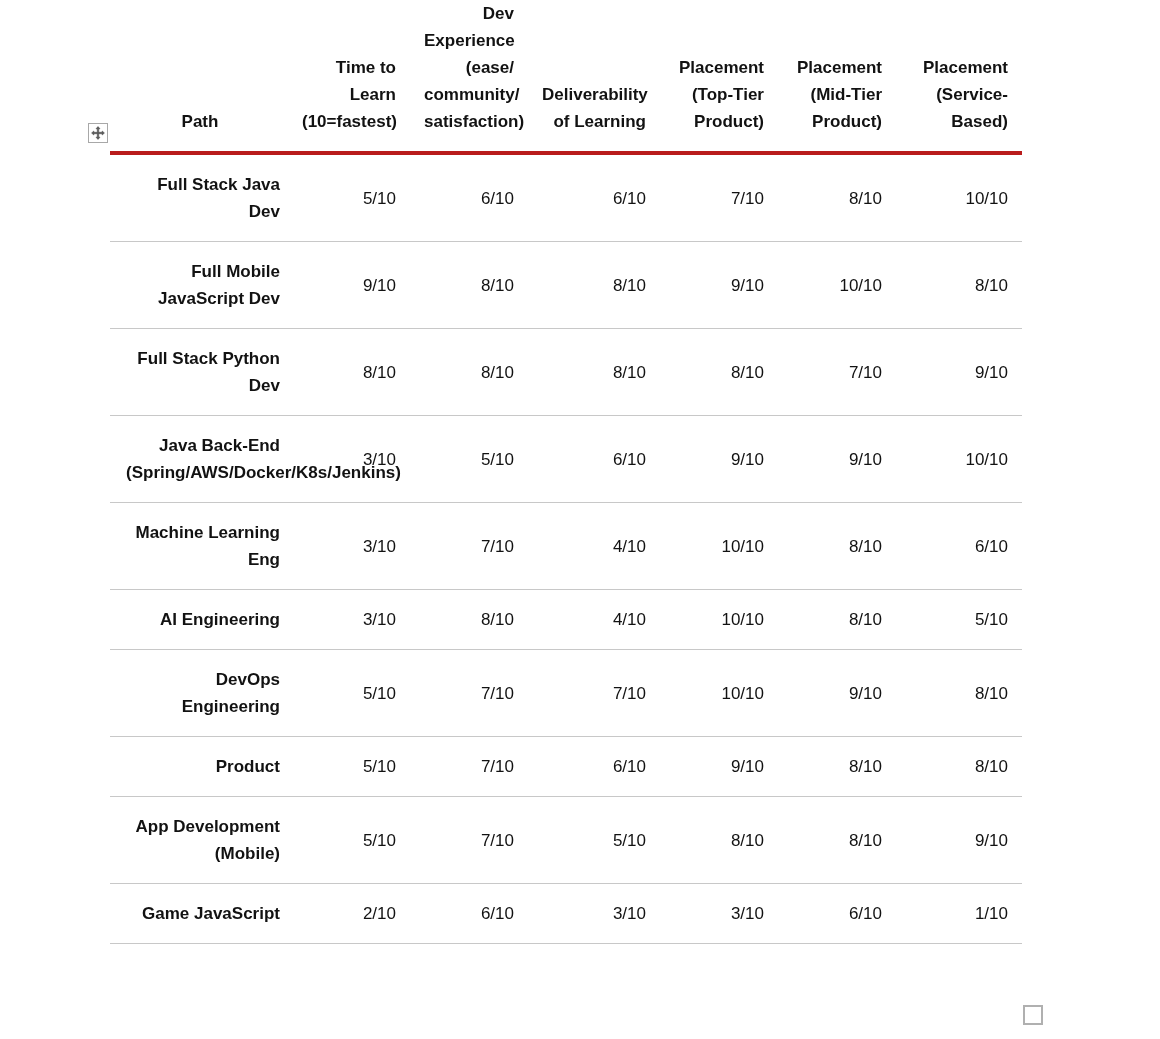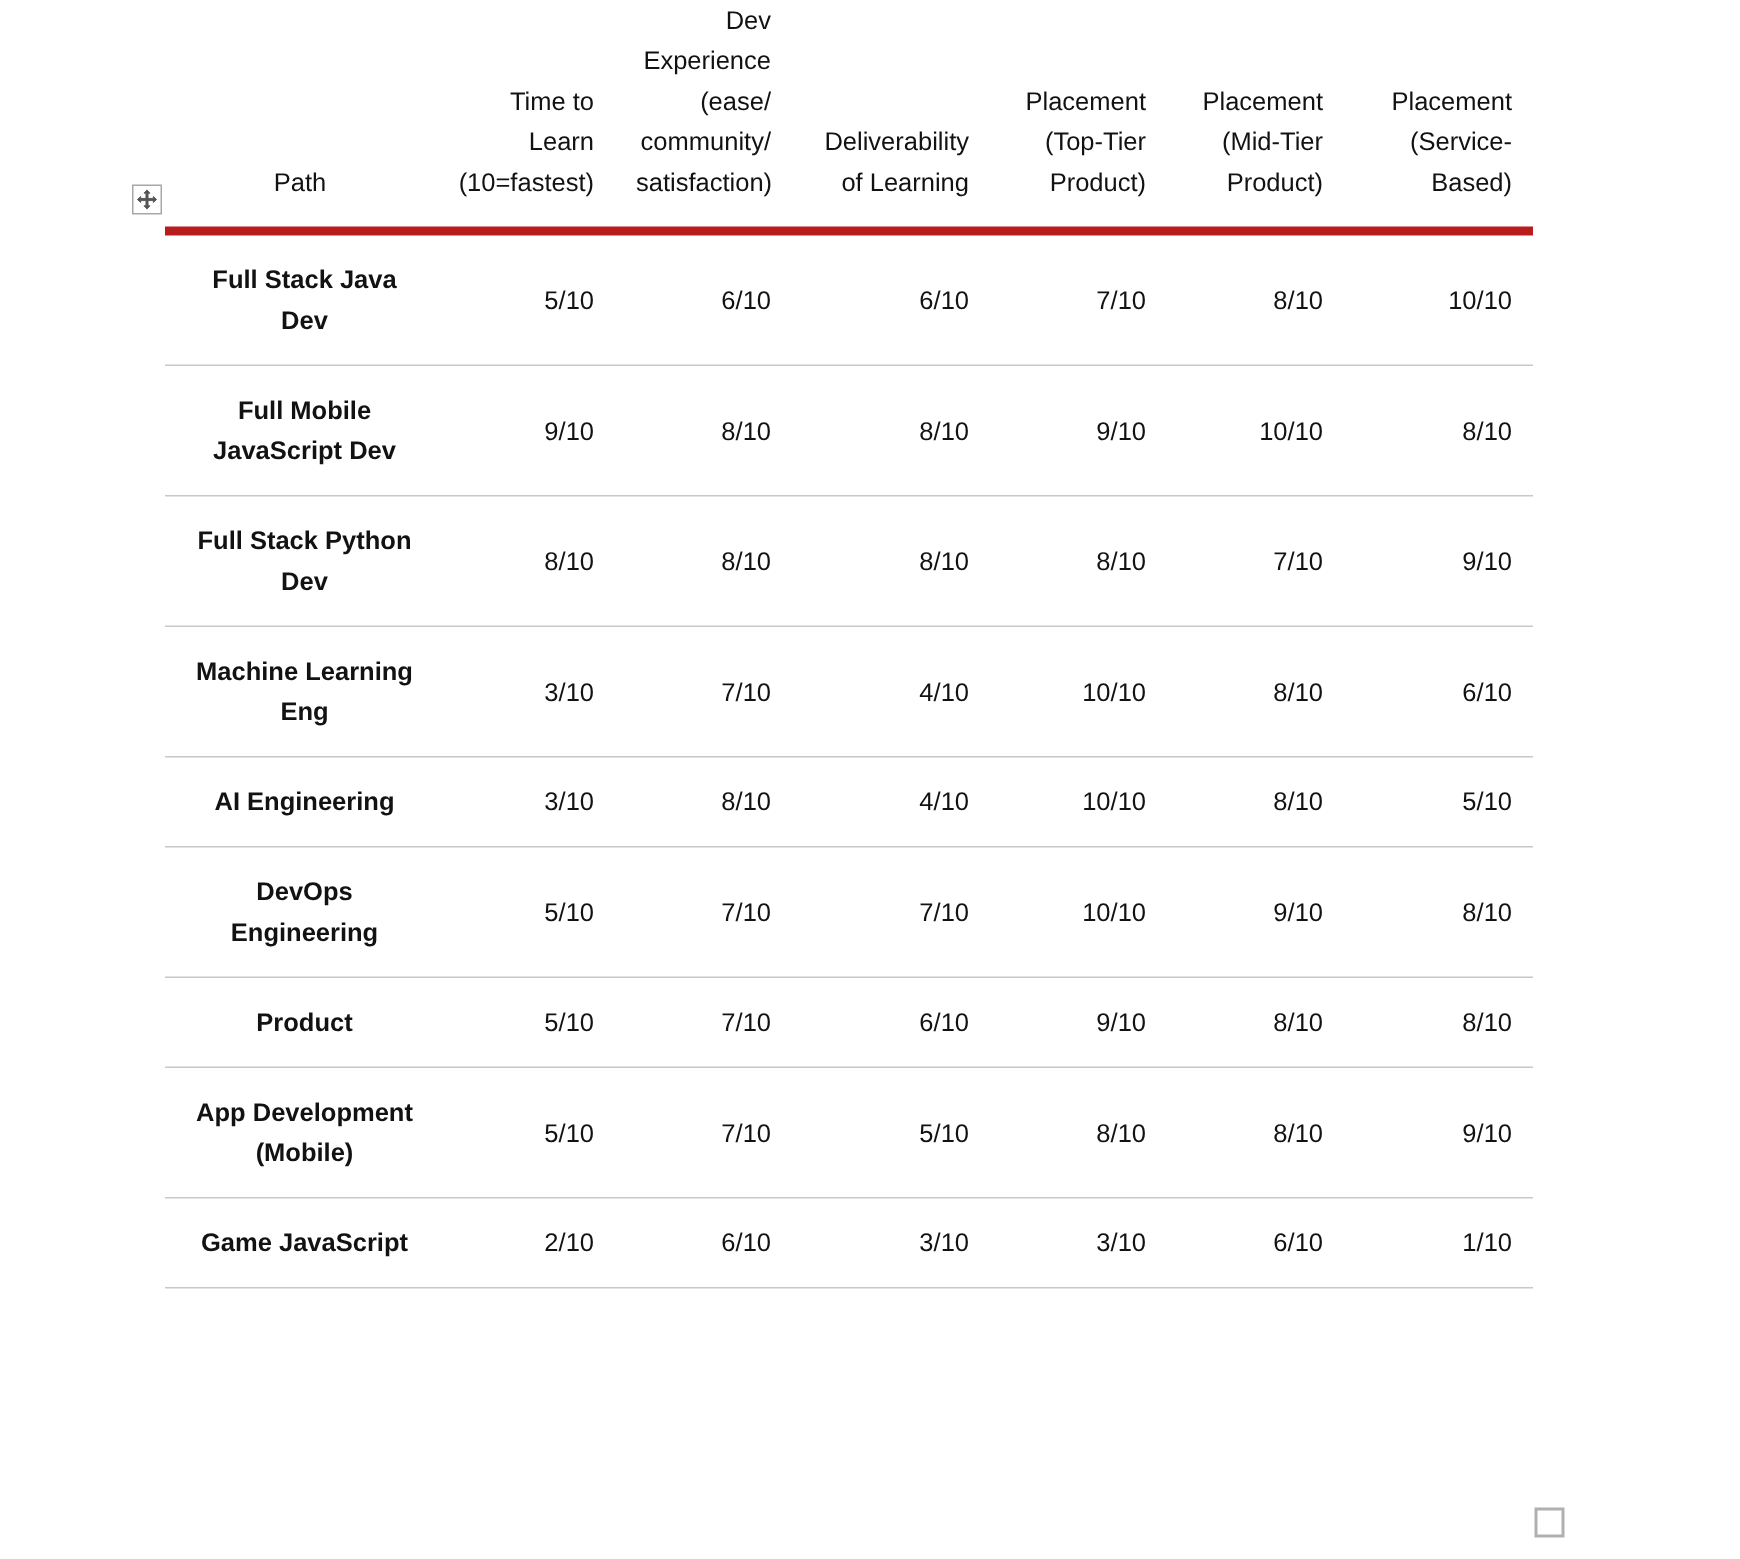--- a/index.html
+++ b/index.html
@@ -59,48 +59,48 @@
     width: 912px;
   }
 
   table.data-table {
     width: 912px;
     border-collapse: collapse;
     table-layout: fixed;
   }
 
   table.data-table thead th {
-    font-weight: normal;
+    font-weight: bold;
     font-size: 17px;
     line-height: 27px;
     color: #121212;
     vertical-align: bottom;
     padding: 0 14px 16px 14px;
     text-align: right;
-    border-bottom: 6px solid #b91c1c;
+    border-bottom: 4px solid #b91c1c;
   }
   table.data-table thead th.col-path {
     text-align: center;
     padding-left: 16px;
   }
 
   table.data-table tbody td {
     font-size: 17px;
     line-height: 27px;
     color: #121212;
     vertical-align: middle;
     padding: 16px 14px;
     text-align: right;
     border-bottom: 1px solid #c8c8c8;
   }
   table.data-table tbody tr:last-child td {
     border-bottom: 1px solid #c8c8c8;
   }
   table.data-table tbody td.col-path {
-    text-align: center;
+    text-align: right;
     font-weight: bold;
     padding-left: 16px;
     padding-right: 8px;
   }
 
   
   col.w-path   { width: 178px; }
   col.w-time   { width: 122px; }
   col.w-dev    { width: 118px; }
   col.w-deliv  { width: 132px; }
@@ -167,20 +167,29 @@
         <tr>
           <td class="col-path">Full Stack Python Dev</td>
           <td>8/10</td>
           <td>8/10</td>
           <td>8/10</td>
           <td>8/10</td>
           <td>7/10</td>
           <td>9/10</td>
         </tr>
         <tr>
+          <td class="col-path">Java Back-End (Spring/AWS/Docker/K8s/Jenkins)</td>
+          <td>3/10</td>
+          <td>5/10</td>
+          <td>6/10</td>
+          <td>9/10</td>
+          <td>9/10</td>
+          <td>10/10</td>
+        </tr>
+        <tr>
           <td class="col-path">Machine Learning Eng</td>
           <td>3/10</td>
           <td>7/10</td>
           <td>4/10</td>
           <td>10/10</td>
           <td>8/10</td>
           <td>6/10</td>
         </tr>
         <tr>
           <td class="col-path">AI Engineering</td>

